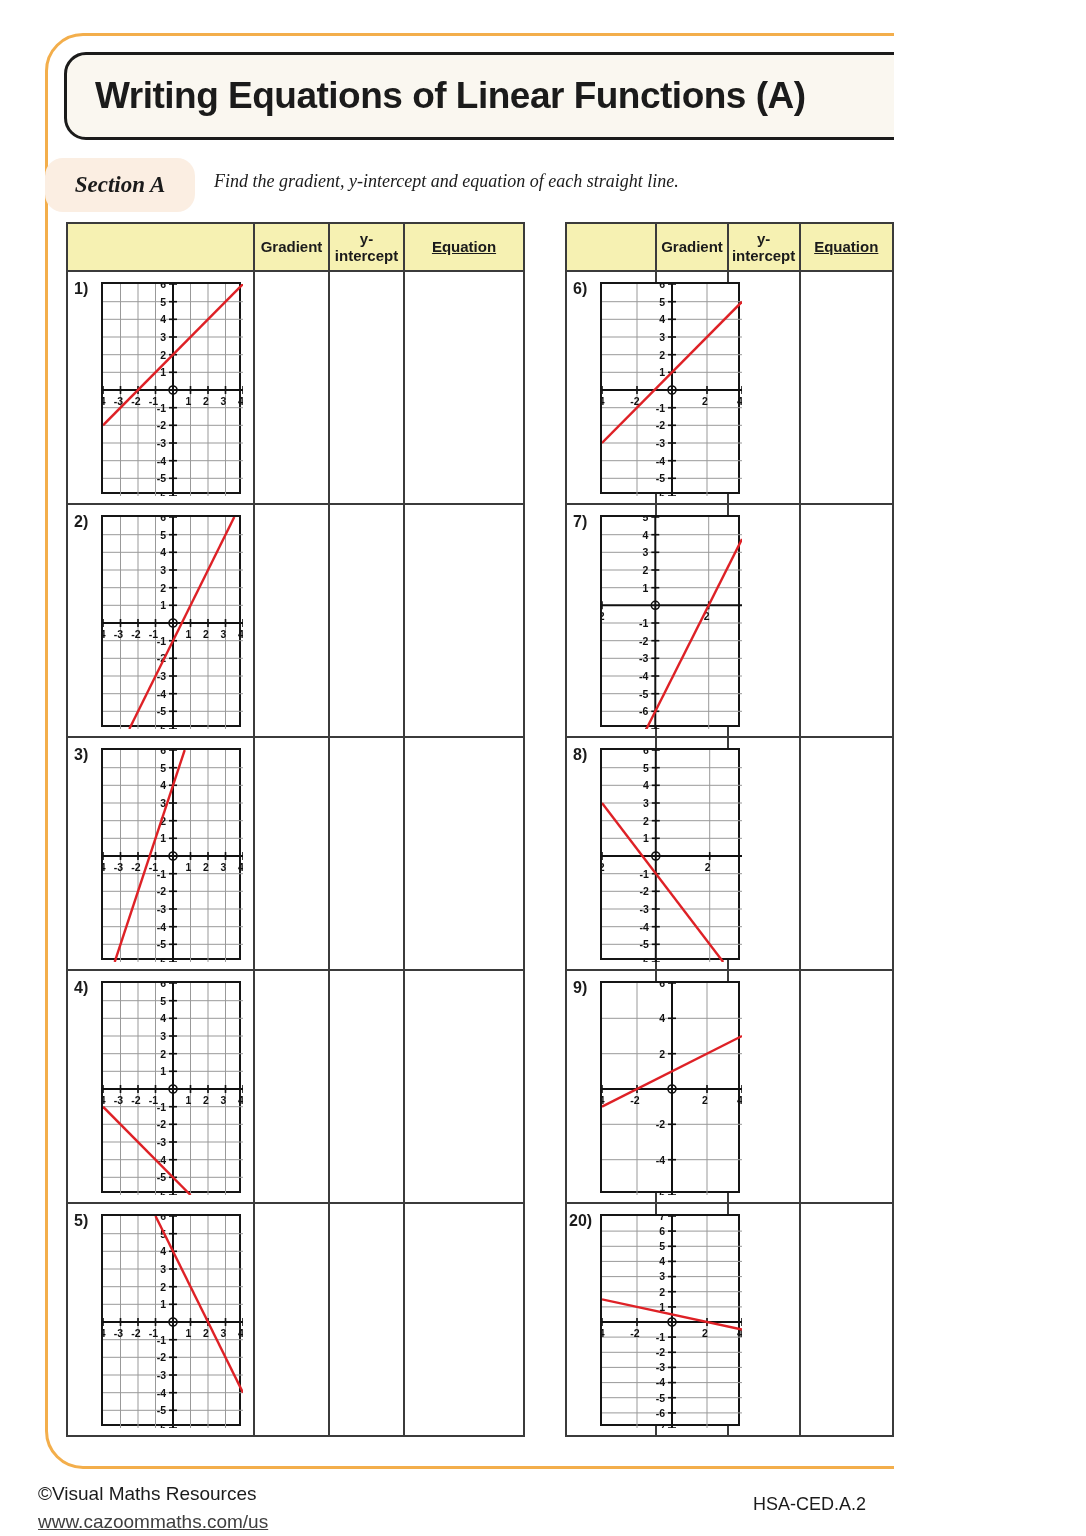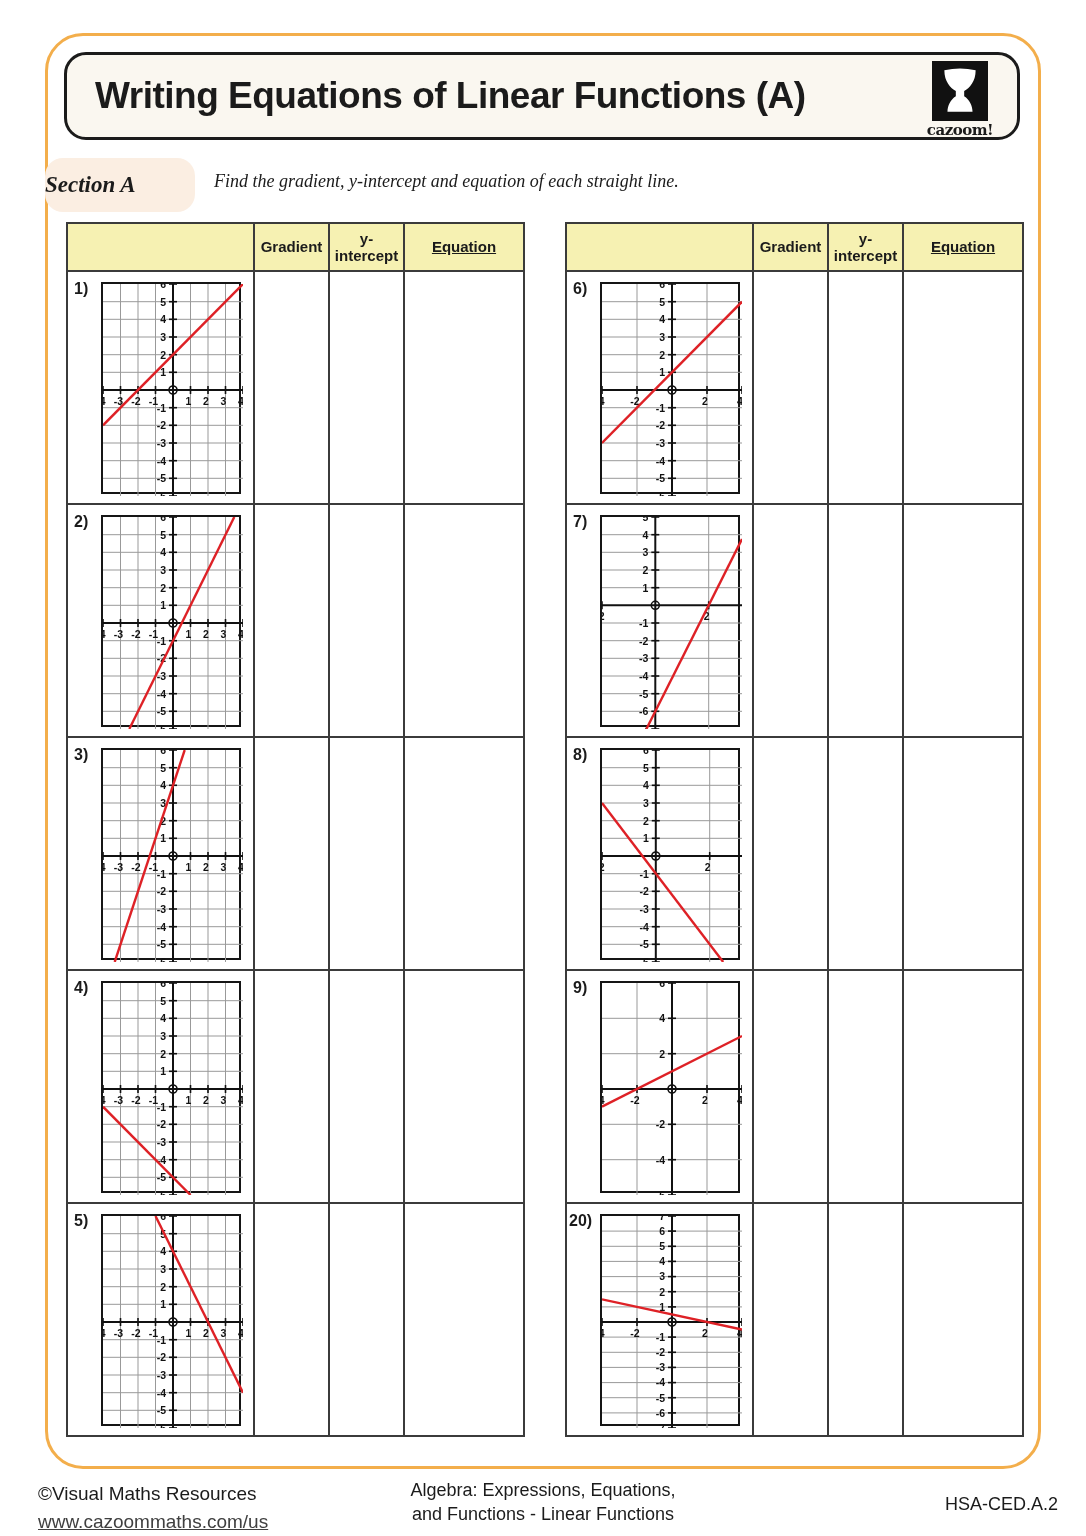--- a/index.html
+++ b/index.html
@@ -1,37 +1,37 @@
 <!DOCTYPE html>
 <html><head>
 <meta charset="utf-8">
 <style>
   * { margin:0; padding:0; box-sizing:border-box; }
   body { background:#ffffff; }
   .page {
-    position:relative; width:1086px; height:1536px; background:#ffffff;
+    position:relative; width:894px; height:1536px; background:#ffffff;
     font-family:"Liberation Sans", sans-serif; color:#1b1b1b; overflow:hidden;
   }
   .frame {
     position:absolute; left:45px; top:33px; width:996px; height:1436px;
     border:3px solid #F3AE4B; border-radius:38px;
   }
   .title-box {
     position:absolute; left:64px; top:52px; width:956px; height:88px;
     background:#FAF7F0; border:3px solid #1b1b1b; border-radius:22px;
     display:flex; align-items:center; padding-left:28px;
   }
   .title-box h1 { font-size:37px; font-weight:bold; letter-spacing:-0.5px; }
   .logo { position:absolute; right:14px; top:6px; width:86px; text-align:center; }
   .logo-icon { width:56px; height:60px; background:#111; margin:0 auto; display:flex; align-items:center; justify-content:center; }
   .logo-text { font-family:"DejaVu Serif", serif; font-weight:bold; font-size:15px; letter-spacing:-0.5px; margin-top:0px; }
   .section-label {
     position:absolute; left:45px; top:158px; width:150px; height:54px;
     background:#FBEEE2; border-radius:18px;
-    display:flex; align-items:center; 
+    display:flex; align-items:center; justify-content:center;
     font-family:"Liberation Serif", serif; font-weight:bold; font-style:italic; font-size:23px;
   }
   .instruction {
     position:absolute; left:214px; top:171px;
     font-family:"Liberation Serif", serif; font-style:italic; font-size:18px;
   }
   table.qtable { position:absolute; top:222px; border-collapse:collapse; table-layout:fixed; }
   table.qtable.left  { left:66px; }
   table.qtable.right { left:565px; }
   .qtable th, .qtable td { border:2px solid #3b3b3b; }
@@ -737,18 +737,14 @@
         <td></td>
         <td></td>
       </tr>
     </tbody>
   </table>
 
   <div class="footer-left">
     <div>©Visual Maths Resources</div>
     <a>www.cazoommaths.com/us</a>
   </div>
-  <div class="footer-center">
-    <div>Algebra: Expressions, Equations,</div>
-    <div>and Functions - Linear Functions</div>
-  </div>
   <div class="footer-right">HSA-CED.A.2</div>
 </div>
 
 </body></html>

